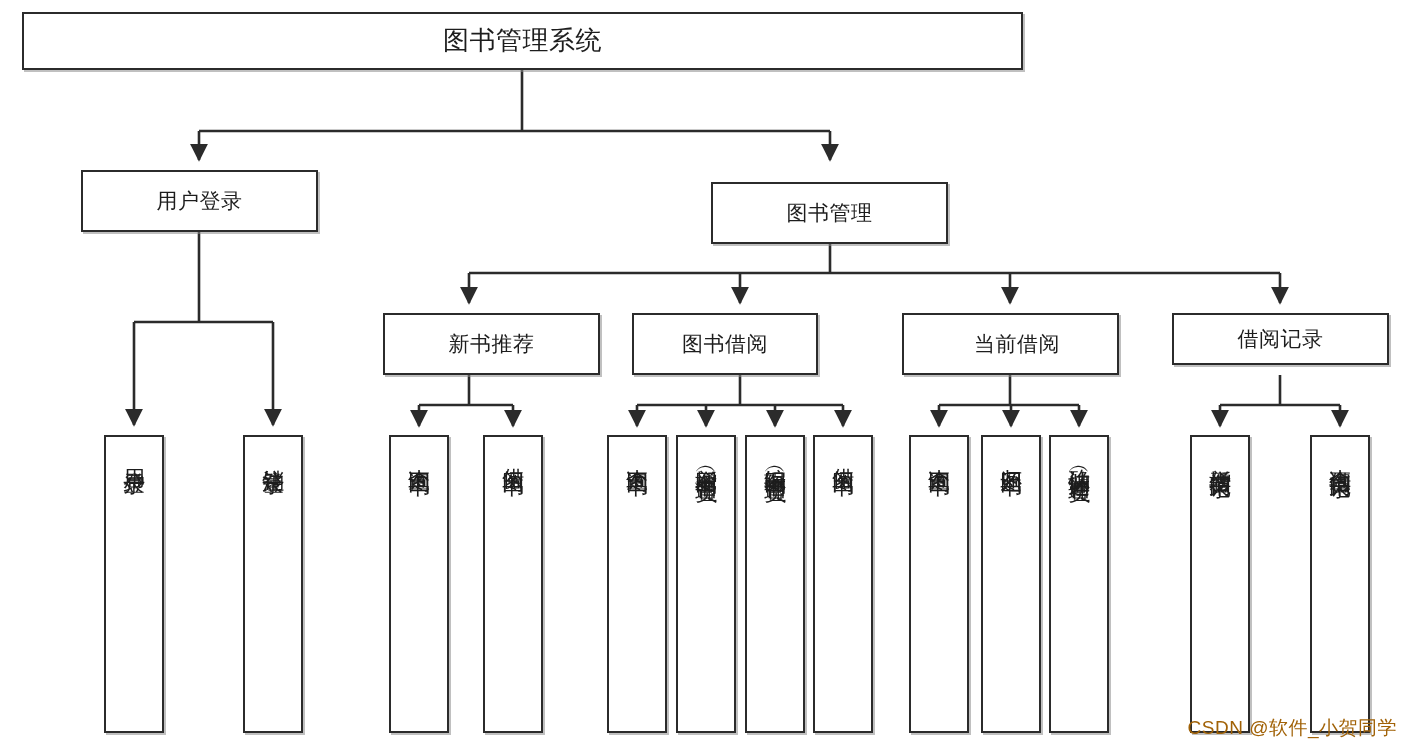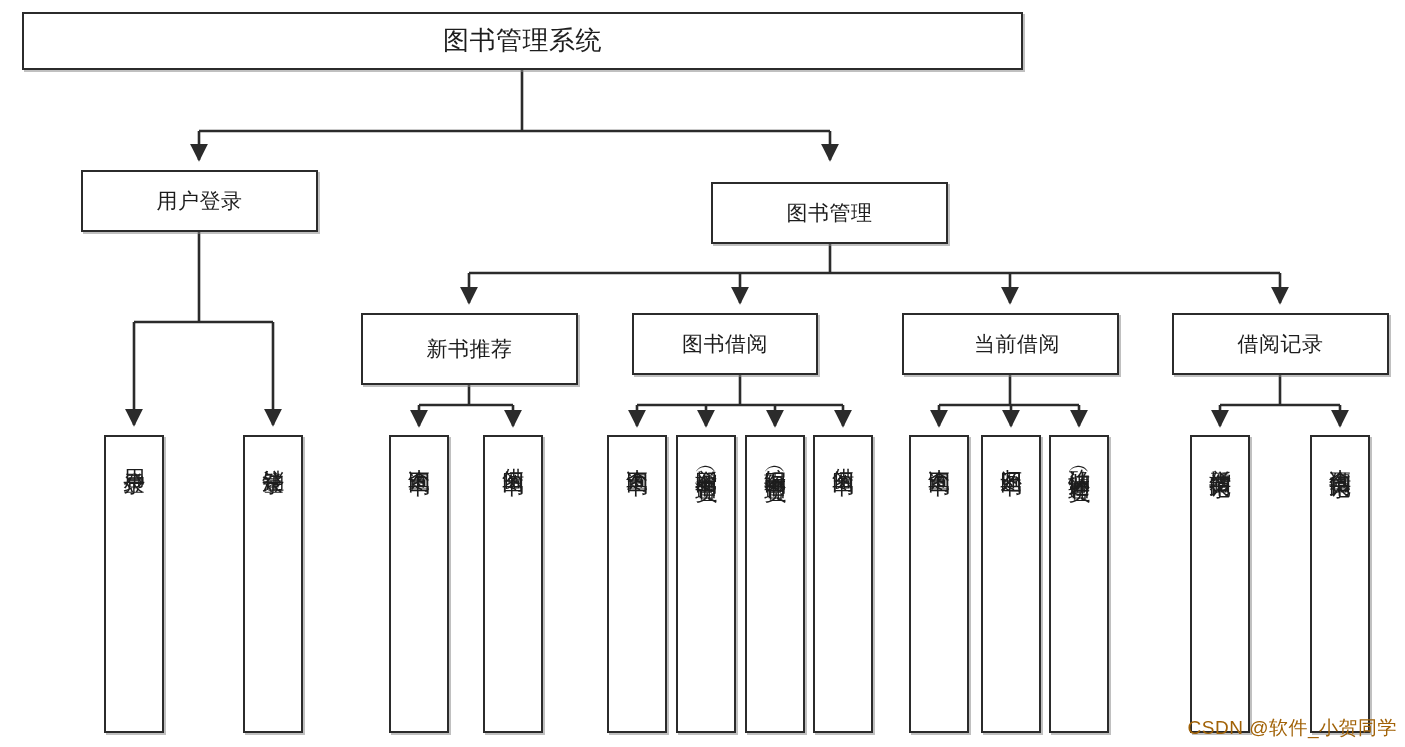--- a/index.html
+++ b/index.html
@@ -128,30 +128,30 @@
     <span class="node-label">图书管理系统</span>
   </div>
 
   <div class="node" style="left:81px; top:170px; width:237px; height:62px;">
     <span class="node-label">用户登录</span>
   </div>
   <div class="node" style="left:711px; top:170px; width:237px; height:62px;margin-top:12px;">
     <span class="node-label">图书管理</span>
   </div>
 
-  <div class="node" style="left:361px; top:313px; width:217px; height:72px;">
+  <div class="node" style="left:383px; top:313px; width:217px; height:62px;">
     <span class="node-label">新书推荐</span>
   </div>
   <div class="node" style="left:632px; top:313px; width:186px; height:62px;">
     <span class="node-label">图书借阅</span>
   </div>
   <div class="node" style="left:902px; top:313px; width:217px; height:62px;padding-left:13px;">
     <span class="node-label">当前借阅</span>
   </div>
-  <div class="node" style="left:1172px; top:313px; width:217px; height:62px;">
+  <div class="node" style="left:1172px; top:313px; width:217px; height:52px;">
     <span class="node-label">借阅记录</span>
   </div>
 
   <div class="node leaf" style="left:104px; top:435px; width:60px; height:298px;">
     <span class="node-label">用户登录</span>
   </div>
   <div class="node leaf" style="left:243px; top:435px; width:60px; height:298px;">
     <span class="node-label">注销登录</span>
   </div>
   <div class="node leaf" style="left:389px; top:435px; width:60px; height:298px;">

